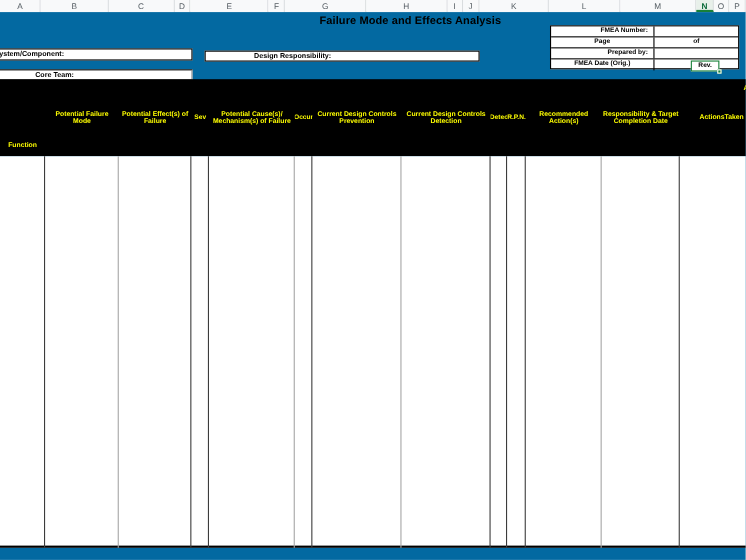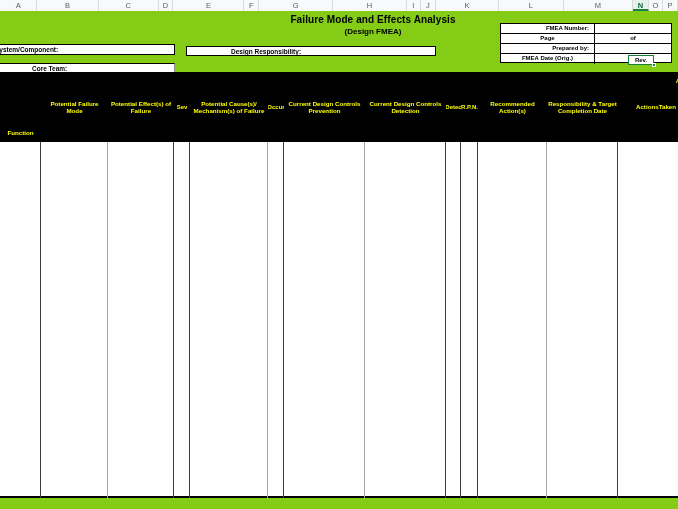--- a/index.html
+++ b/index.html
@@ -25,21 +25,21 @@
     overflow: hidden; white-space: nowrap;
   }
   .colh.active {
     background: #e8f0ea; color: #0b6b3a; font-weight: bold;
     border-bottom: 2px solid #188038;
   }
 
   
   #sheet {
     position: absolute; left: 0; top: 11px; width: 678px; height: 498px;
-    background: #84cc16;
+    background: #0369a1;
   }
 
   
   #title-wrap {
     position: absolute; left: 238px; top: 3px; width: 270px; text-align: center;
   }
   #title-main { font-size: 10px; font-weight: bold; color: #000; letter-spacing: .1px; }
   #title-sub  { font-size: 8px;  font-weight: bold; color: #000; margin-top: 2px; }
 
   
@@ -142,21 +142,20 @@
       <div class="colh" style="width: 76px;"><span>M</span></div>
       <div class="colh active" style="width: 17px;"><span>N</span></div>
       <div class="colh" style="width: 16px;"><span>O</span></div>
       <div class="colh" style="width: 16px;"><span>P</span></div>
     </div>
 
   <div id="sheet">
 
     <div id="title-wrap">
       <div id="title-main">Failure Mode and Effects Analysis</div>
-      <div id="title-sub">(Design FMEA)</div>
     </div>
 
     <div class="infobox" id="box-system">System/Component:</div>
 
     <div class="infobox" id="box-design">Design Responsibility:</div>
 
     <div id="box-coreteam">Core Team:</div>
 
     <div id="fmeabox">
         <div class="fmea-row">

